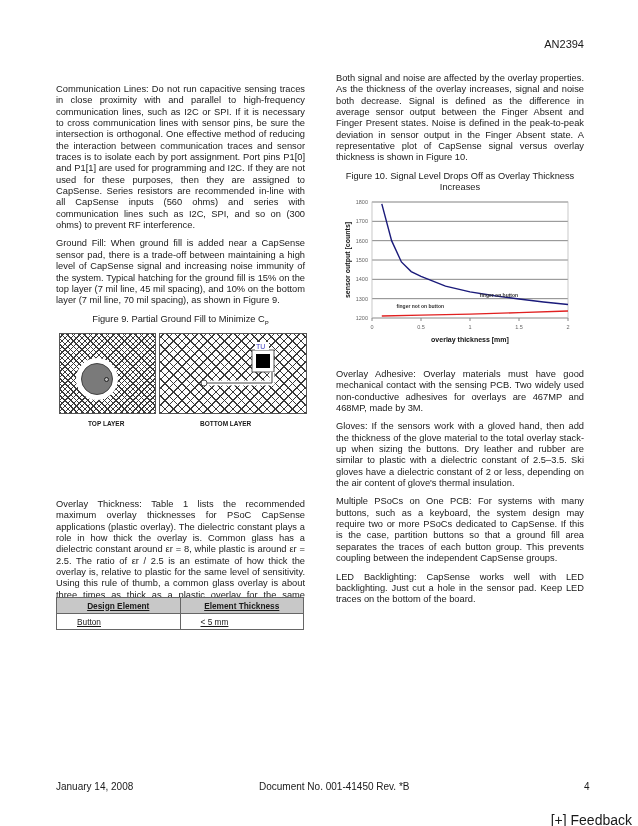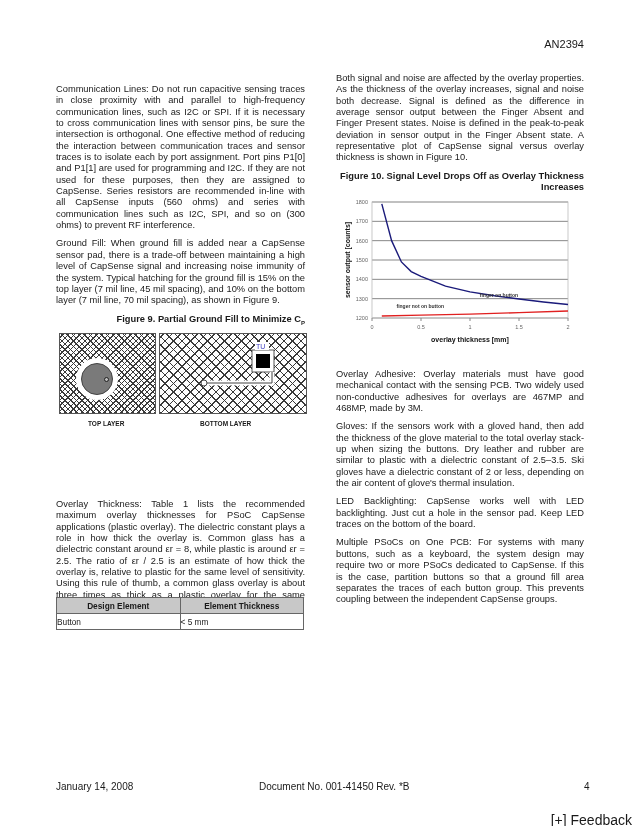--- a/index.html
+++ b/index.html
@@ -4,38 +4,38 @@
 <style>
   html, body { margin: 0; padding: 0; background: #ffffff; }
   body { width: 638px; height: 826px; position: relative; overflow: hidden;
          font-family: "Liberation Sans", sans-serif; color: #1a1a1a; }
   .abs { position: absolute; }
   .header-id { right: 54px; top: 38px; font-size: 11px; }
   .col { position: absolute; width: 249px; font-size: 9.3px; line-height: 11.35px; text-align: justify; }
   .col-left { left: 56px; top: 84px; }
   .col-right { left: 336px; top: 73px; width: 248px; }
   .para { margin: 0 0 7px 0; }
-  .caption { margin: 0 0 6px 0; text-align: right; font-weight: bold; }
+  .caption { margin: 0 0 6px 0; text-align: center; }
   .fig9 { position: absolute; left: 59px; top: 333px; width: 246px; height: 100px; }
   .fig9 .panel { position: absolute; top: 0; height: 79px; border: 1px solid #555;
     background-color: #fff;
     background-image:
       repeating-linear-gradient(45deg, #3a3a3a 0 1px, transparent 1px 4px),
       repeating-linear-gradient(-45deg, #3a3a3a 0 1px, transparent 1px 4px); }
   .fig9 .p-top { left: 0; width: 95px; }
   .fig9 .p-bot { left: 100px; width: 146px;
     background-image:
       repeating-linear-gradient(45deg, #3a3a3a 0 1px, transparent 1px 6px),
       repeating-linear-gradient(-45deg, #3a3a3a 0 1px, transparent 1px 6px); }
   .fig9 .label { position: absolute; top: 87px; font-size: 6.5px; font-weight: bold; }
   .pad-ring { position: absolute; left: 16px; top: 24px; width: 42px; height: 42px; border-radius: 50%; background: #fff; }
   .pad { position: absolute; left: 21px; top: 29px; width: 32px; height: 32px; border-radius: 50%; background: #7a7a7a; border: 1px solid #444; box-sizing: border-box; }
   .via { position: absolute; left: 44px; top: 43px; width: 3px; height: 3px; border-radius: 50%; border: 1px solid #222; background: #bbb; }
   table.t1 { position: absolute; left: 56px; top: 597px; width: 248px; border-collapse: collapse; font-size: 8.3px; }
-  table.t1 th, table.t1 td { border: 1px solid #666; padding: 2px 0; height: 11px; text-align: left; }
+  table.t1 th, table.t1 td { border: 1px solid #666; padding: 2px 20px; height: 11px; text-align: left; text-decoration: underline; }
   table.t1 th { background: #c8c8c8; text-align: center; font-weight: bold; }
   .footer { top: 781px; font-size: 10px; }
   .feedback { right: 6px; top: 812px; font-size: 14px; }
   .chart { position: absolute; left: 340px; top: 193px; width: 250px; height: 155px; }
 </style>
 </head>
 <body>
 
 <div class="abs header-id">AN2394</div>
 
@@ -122,20 +122,20 @@
       <polyline points="41.8,10.933333333333337 51.6,47.66666666666667 61.4,68.93333333333334 71.2,78.6 81,83.43333333333334 105.5,93.1 130,98.9 154.5,102.76666666666667 179,106.05333333333334 203.5,108.95333333333333 228,111.46666666666667" fill="none" stroke="#1a1a7a" stroke-width="1.4"></polyline>
       <polyline points="41.8,123.06666666666666 81,122.1 130,121.13333333333334 179,119.58666666666667 228,118.04" fill="none" stroke="#e02020" stroke-width="1.4"></polyline>
       <text x="139.8" y="103.73333333333333" font-size="5" font-weight="bold" fill="#333" font-family="Liberation Sans, sans-serif">finger on button</text>
       <text x="56.5" y="115.33333333333333" font-size="5" font-weight="bold" fill="#333" font-family="Liberation Sans, sans-serif">finger not on button</text>
     </svg>
 </div>
 
 <div class="col" style="left:336px; top:369px; width:248px;">
   <p class="para">Overlay Adhesive: Overlay materials must have good mechanical contact with the sensing PCB. Two widely used non-conductive adhesives for overlays are 467MP and 468MP, made by 3M.</p>
   <p class="para">Gloves: If the sensors work with a gloved hand, then add the thickness of the glove material to the total overlay stack-up when sizing the buttons. Dry leather and rubber are similar to plastic with a dielectric constant of 2.5–3.5. Ski gloves have a dielectric constant of 2 or less, depending on the air content of glove's thermal insulation.</p>
+  <p class="para">Multiple PSoCs on One PCB: For systems with many buttons, such as a keyboard, the system design may require two or more PSoCs dedicated to CapSense. If this is the case, partition buttons so that a ground fill area separates the traces of each button group. This prevents coupling between the independent CapSense groups.</p>
   <p class="para">LED Backlighting: CapSense works well with LED backlighting. Just cut a hole in the sensor pad. Keep LED traces on the bottom of the board.</p>
-  <p class="para">Multiple PSoCs on One PCB: For systems with many buttons, such as a keyboard, the system design may require two or more PSoCs dedicated to CapSense. If this is the case, partition buttons so that a ground fill area separates the traces of each button group. This prevents coupling between the independent CapSense groups.</p>
 </div>
 
 <div class="abs footer" style="left:56px">January 14, 2008</div>
 <div class="abs footer" style="left:259px">Document No. 001-41450 Rev. *B</div>
 <div class="abs footer" style="left:584px">4</div>
 <div class="abs feedback">[+] Feedback</div>
 
 </body></html>

